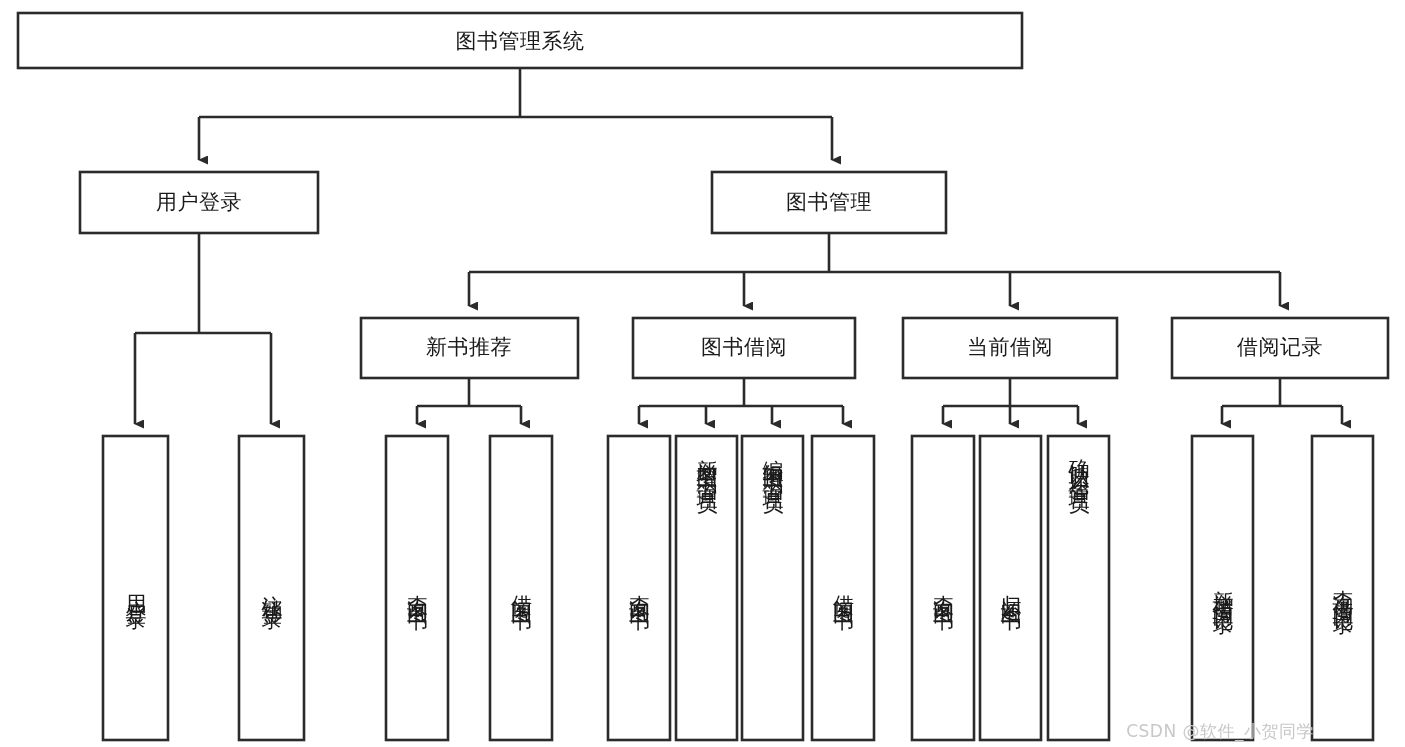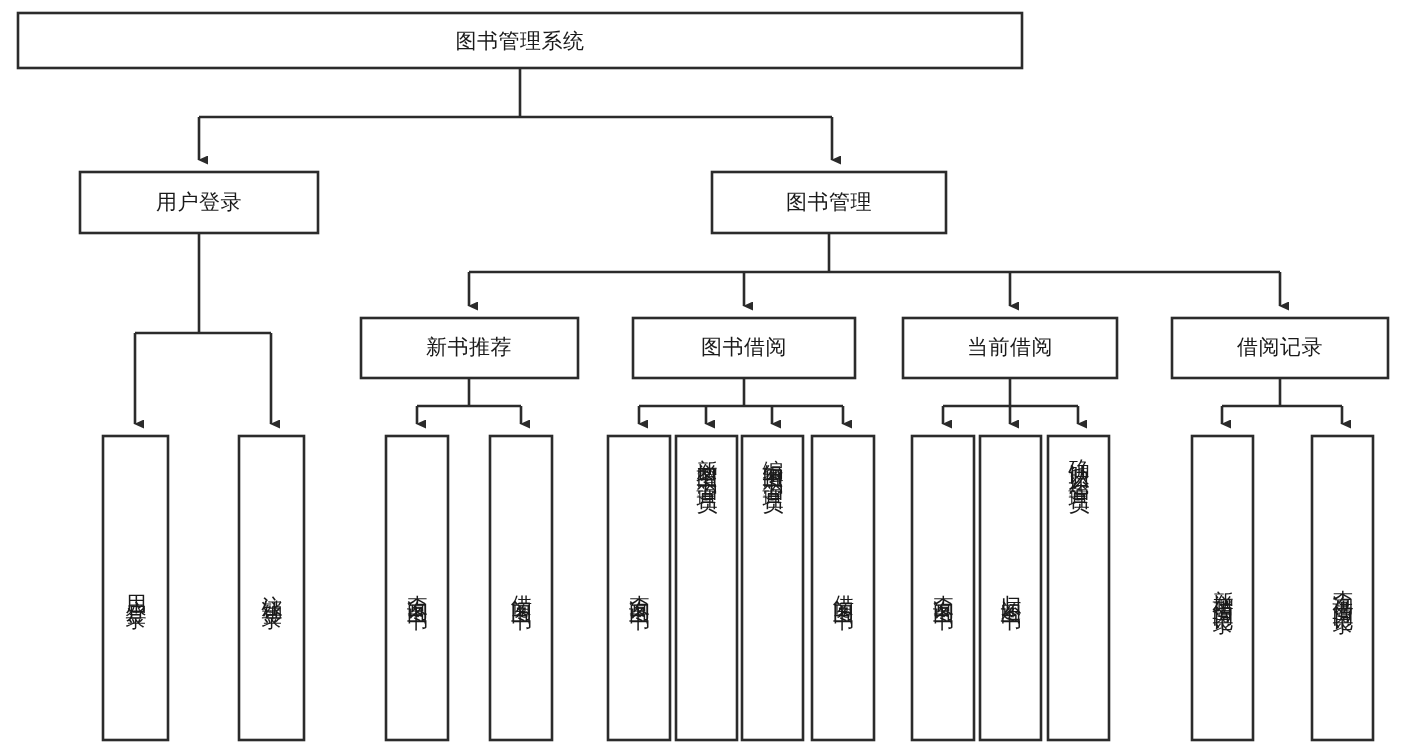--- a/index.html
+++ b/index.html
@@ -221,13 +221,14 @@
     <span class="node-label-v" style="margin-top:6px;">确认归还（管理员）</span>
   </div>
 
   <div class="node-label-v-wrap" style="left:1192px; top:436px; width:61px; height:304px;">
     <span class="node-label-v">新增借阅记录</span>
   </div>
   <div class="node-label-v-wrap" style="left:1312px; top:436px; width:61px; height:304px;">
     <span class="node-label-v">查询借阅记录</span>
   </div>
 
+  <div class="watermark">CSDN @软件_小贺同学</div>
 </div>
 
 </body></html>

